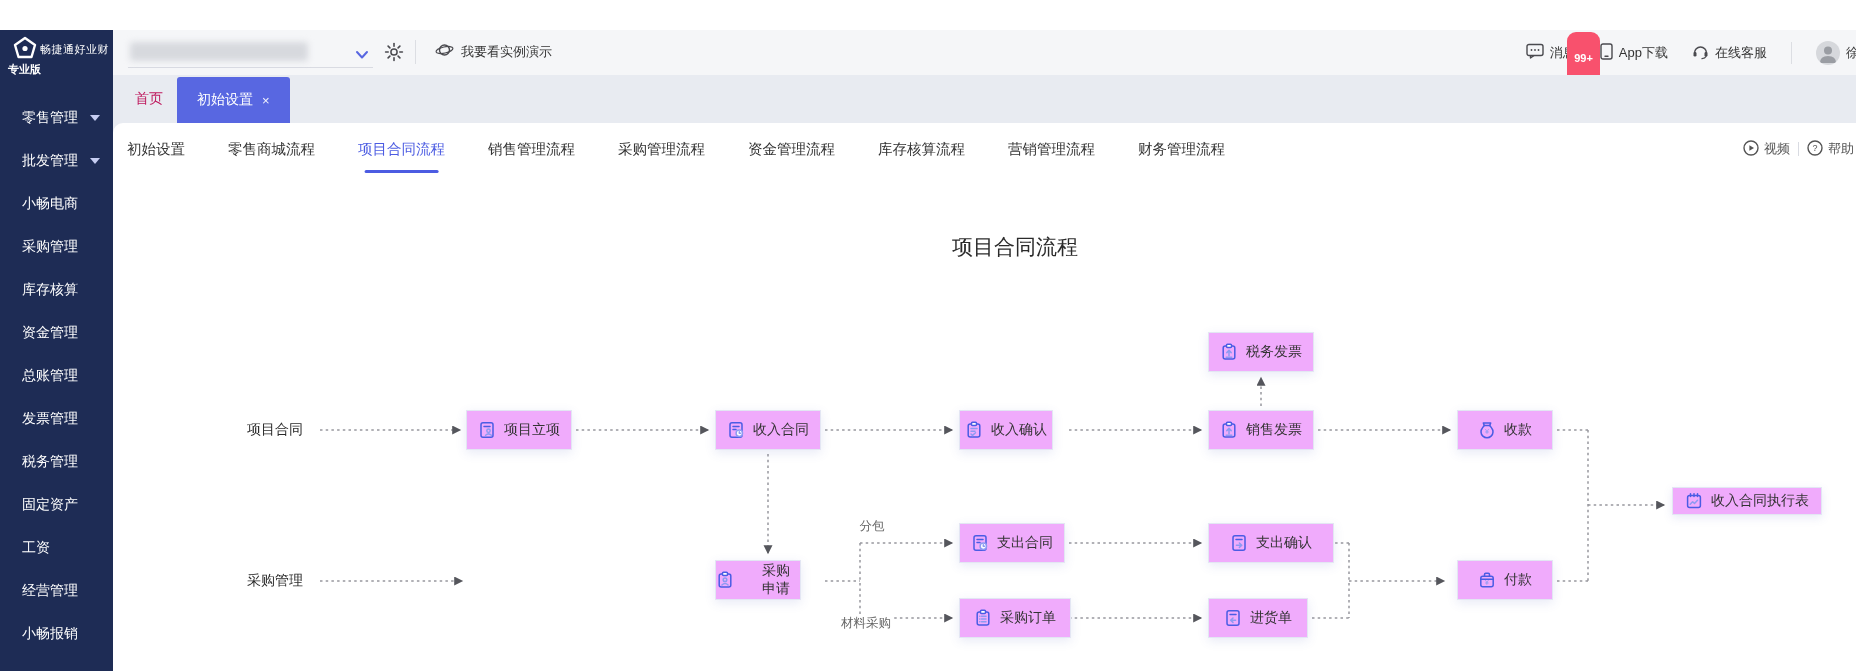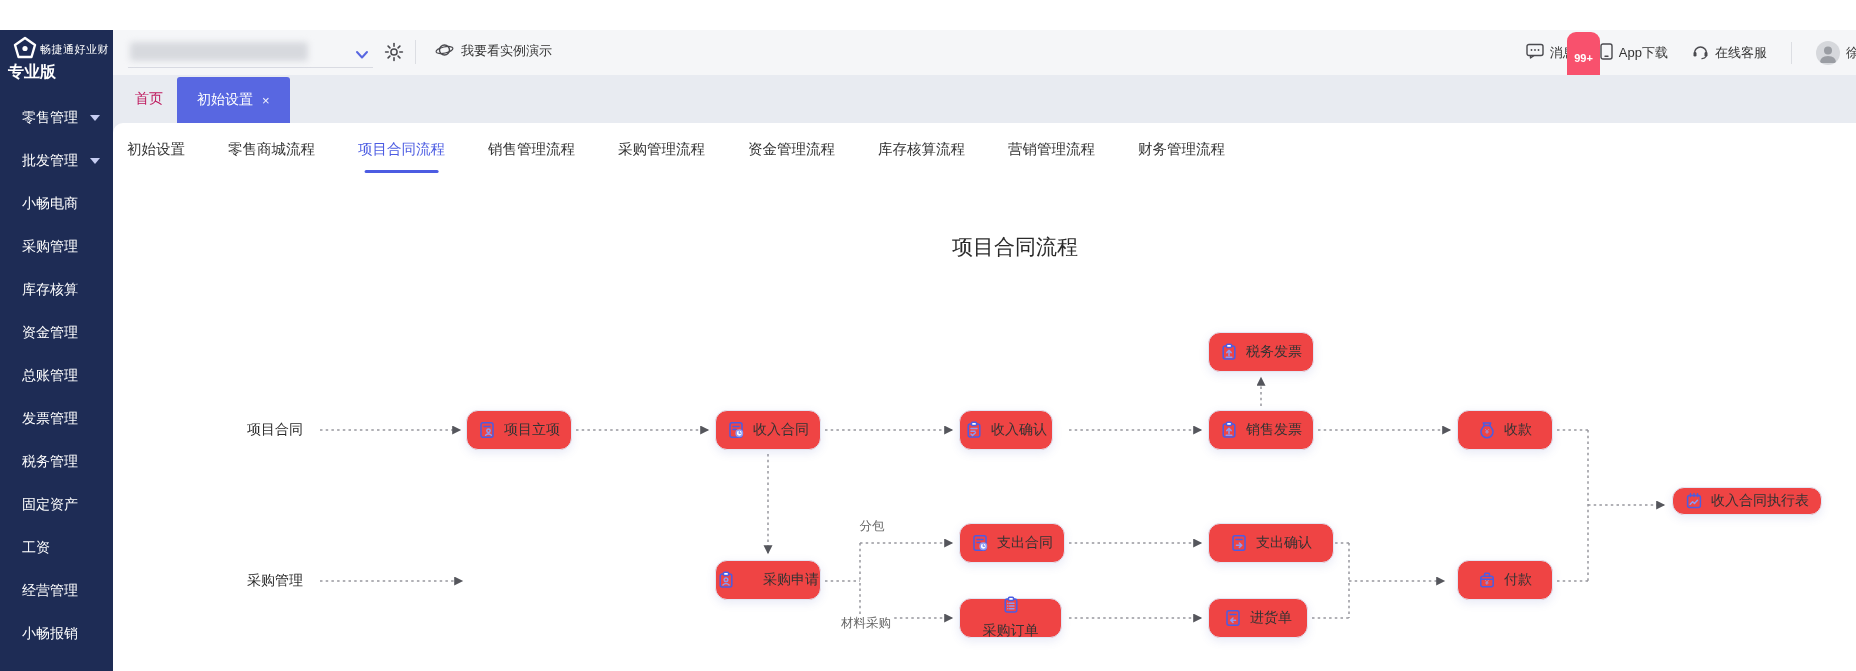--- a/index.html
+++ b/index.html
@@ -7,33 +7,33 @@
   .screen { position:relative; width:1856px; height:671px; overflow:hidden; background:#fff; }
 
   
   .topstrip { position:absolute; left:0; top:0; width:100%; height:30px; background:#ffffff; }
 
   
   .sidebar { position:absolute; left:0; top:30px; width:113px; height:641px; background:#1e2c55; color:#fff; }
   .logo-block { position:relative; height:50px; }
   .logo-mark { position:absolute; left:12px; top:6px; width:26px; height:26px; }
   .brand-name { position:absolute; left:40px; top:12px; font-size:11px; color:#fff; white-space:nowrap; letter-spacing:0.5px; }
-  .edition { position:absolute; left:8px; top:32px; font-size:16px; color:#fff; font-weight:bold; }
+  .edition { position:absolute; left:8px; top:32px; font-size:11px; color:#fff; font-weight:bold; }
   .side-menu { position:absolute; left:0; top:66px; width:113px; }
   .side-item { height:43px; display:flex; align-items:center; padding-left:22px; font-size:14px; font-weight:500; color:#ffffff; cursor:pointer; position:relative; }
   .side-item .caret { position:absolute; right:13px; top:50%; margin-top:-3px; width:0; height:0; border-left:5px solid transparent; border-right:5px solid transparent; border-top:6px solid #c6cdf2; }
 
   
   .topbar { position:absolute; left:113px; top:30px; width:1743px; height:45px; background:#f5f6f8; }
   .org-selector { position:absolute; left:15px; top:8px; width:245px; height:30px; border-bottom:1px solid #d9dbe2; cursor:pointer; }
   .org-blur { position:absolute; left:2px; top:4px; width:178px; height:19px; background:#d7d9de; border-radius:3px; filter:blur(3px); }
   .org-caret { position:absolute; right:4px; top:8px; }
   .gear-btn { position:absolute; left:271px; top:12px; width:20px; height:20px; cursor:pointer; }
   .top-divider { position:absolute; left:302px; top:10px; width:1px; height:24px; background:#dcdee3; }
-  .demo-link { position:absolute; left:322px; top:12px; display:flex; align-items:flex-start; gap:7px; font-size:13px; color:#333; cursor:pointer; }
+  .demo-link { position:absolute; left:322px; top:12px; display:flex; align-items:center; gap:7px; font-size:13px; color:#333; cursor:pointer; }
   .top-right { position:absolute; right:-16px; top:0; height:45px; display:flex; align-items:center; gap:24px; }
   .tr-item { display:flex; align-items:center; gap:6px; font-size:13px; color:#333; cursor:pointer; position:relative; }
   .badge { position:absolute; top:-11px; right:-24px; background:#f8516d; color:#fff; font-size:11px; font-weight:bold; line-height:1; padding:21px 7px; border-radius:9px; }
   .tr-sep { width:1px; height:22px; background:#dcdee3; }
   .avatar { width:24px; height:24px; border-radius:50%; background:#d6d8dc; overflow:hidden; position:relative; flex:none; }
   .username { font-size:13px; color:#333; white-space:nowrap; }
 
   
   .wintab-strip { position:absolute; left:113px; top:75px; width:1743px; height:48px; background:#e8ebf1; }
   .wintab-home { position:absolute; left:14px; top:0; height:48px; display:flex; align-items:center; font-size:14px; color:#be185d; cursor:pointer; padding:0 8px; }
@@ -49,21 +49,21 @@
   .flowtab { font-size:14.5px; color:#333; cursor:pointer; position:relative; height:52px; display:flex; align-items:center; }
   .flowtab.active { color:#4c5ce2; }
   .flowtab.active::after { content:""; position:absolute; left:50%; transform:translateX(-50%); bottom:2px; width:86%; height:3px; border-radius:2px; background:#4c5ce2; }
   .tab-actions { position:absolute; right:2px; top:0; height:52px; display:flex; align-items:center; gap:8px; font-size:13px; color:#555; }
   .tab-action { display:flex; align-items:center; gap:5px; cursor:pointer; white-space:nowrap; }
   .tab-action-sep { width:1px; height:14px; background:#d9dbe2; }
 
   
   .diagram-title { position:absolute; left:802px; top:110px; width:200px; text-align:center; font-size:21px; color:#2b2b2b; font-weight:500; }
   .edges-svg { position:absolute; left:0; top:0; pointer-events:none; }
-  .flow-node { position:absolute; height:40px; background:#ef4444; border:1px solid #e3e6f3; border-radius:12px; box-shadow:0 3px 10px rgba(76,92,184,.13); display:flex; align-items:center; justify-content:center; gap:8px; font-size:14px; color:#333; cursor:pointer; }
+  .flow-node { position:absolute; height:40px; background:#f0abfc; border:1px solid #e3e6f3; border-radius:0; box-shadow:0 3px 10px rgba(76,92,184,.13); display:flex; align-items:center; justify-content:center; gap:8px; font-size:14px; color:#333; cursor:pointer; }
   .flow-node .nicon { width:18px; height:18px; flex:none; display:flex; }
   .row-label { position:absolute; transform:translateY(-50%); font-size:14px; color:#2b2b2b; font-weight:500; white-space:nowrap; }
   .edge-label { position:absolute; transform:translate(-50%,-50%); font-size:12.5px; color:#666; white-space:nowrap; background:#fff; padding:0 3px; }
 </style>
 </head>
 <body>
 
 <div class="screen">
   <div class="topstrip"></div>
 
@@ -221,20 +221,41 @@
           <span class="flowtab">初始设置</span>
           <span class="flowtab">零售商城流程</span>
           <span class="flowtab active">项目合同流程</span>
           <span class="flowtab">销售管理流程</span>
           <span class="flowtab">采购管理流程</span>
           <span class="flowtab">资金管理流程</span>
           <span class="flowtab">库存核算流程</span>
           <span class="flowtab">营销管理流程</span>
           <span class="flowtab">财务管理流程</span>
         </div>
+      <div class="tab-actions">
+        <span class="tab-action">
+          <span>
+            <svg width="16" height="16" viewBox="0 0 16 16">
+                <circle cx="8" cy="8" r="7" fill="none" stroke="#555" stroke-width="1.4"></circle>
+                <path d="M6.4 5.2 L11 8 L6.4 10.8 Z" fill="#555"></path>
+              </svg>
+          </span>
+          <span>视频</span>
+        </span>
+        <span class="tab-action-sep"></span>
+        <span class="tab-action">
+          <span>
+            <svg width="16" height="16" viewBox="0 0 16 16">
+                <circle cx="8" cy="8" r="7" fill="none" stroke="#555" stroke-width="1.4"></circle>
+                <text x="8" y="11.3" text-anchor="middle" font-size="9" fill="#555" font-family="Liberation Sans, sans-serif">?</text>
+              </svg>
+          </span>
+          <span>帮助</span>
+        </span>
+      </div>
 
       <div class="diagram-title">项目合同流程</div>
       <svg class="edges-svg" id="edges-svg" width="1743" height="548">
         <defs>
           <marker id="arr" markerWidth="7" markerHeight="7" refX="5.2" refY="3" orient="auto">
             <path d="M0,0 L6,3 L0,6 Z" fill="#55565c"></path>
           </marker>
         </defs>
         <g id="edge-paths">
             <path d="M207,307 L347,307" stroke="#98989e" stroke-width="1.5" fill="none" stroke-dasharray="2.5 3.2" marker-end="url(#arr)"></path>
@@ -318,21 +339,21 @@
           <div class="flow-node" style="left: 1344px; top: 287px; width: 96px;">
             <span class="nicon">
               <svg width="18" height="18" viewBox="0 0 18 18" fill="none" stroke="#4a5ce4" stroke-width="1.5" stroke-linecap="round" stroke-linejoin="round">
                 <path d="M6.3 4.5 h5.4 l1.9 2.4 a6 6 0 1 1 -9.2 0 Z"></path>
                 <path d="M6.3 4.5 L5.3 2 h7.4 l-1 2.5"></path>
                 <text x="9" y="12.6" text-anchor="middle" font-size="7.2" fill="#8d9af2" stroke="none" font-family="Liberation Sans,sans-serif">¥</text>
               </svg>
             </span>
             <span>收款</span>
           </div>
-          <div class="flow-node" style="left: 602px; top: 437px; width: 106px; gap: 28px;">
+          <div class="flow-node" style="left: 602px; top: 437px; width: 86px; gap: 28px;">
             <span class="nicon">
               <svg width="18" height="18" viewBox="0 0 18 18" fill="none" stroke="#4a5ce4" stroke-width="1.5" stroke-linecap="round" stroke-linejoin="round">
                 <rect x="3.2" y="3" width="11.6" height="13" rx="2"></rect>
                 <rect x="6.5" y="1.2" width="5" height="3.4" rx="1" fill="#fff"></rect>
                 <circle cx="9" cy="8.7" r="1.8" stroke="#8d9af2"></circle>
                 <path d="M5.9 14 q3.1 -3 6.2 0" stroke="#8d9af2"></path>
               </svg>
             </span>
             <span>采购申请</span>
           </div>
@@ -351,21 +372,21 @@
           <div class="flow-node" style="left: 1095px; top: 400px; width: 126px;">
             <span class="nicon">
               <svg width="18" height="18" viewBox="0 0 18 18" fill="none" stroke="#4a5ce4" stroke-width="1.5" stroke-linecap="round" stroke-linejoin="round">
                 <rect x="3" y="1.8" width="12" height="14.4" rx="2"></rect>
                 <line x1="6" y1="5.5" x2="12" y2="5.5"></line>
                 <path d="M6.4 11.2 h5 M9.4 9 l2.4 2.2 l-2.4 2.2" stroke="#8d9af2"></path>
               </svg>
             </span>
             <span>支出确认</span>
           </div>
-          <div class="flow-node" style="left: 846px; top: 475px; width: 103px; flex-direction: column;">
+          <div class="flow-node" style="left: 846px; top: 475px; width: 112px;">
             <span class="nicon">
               <svg width="18" height="18" viewBox="0 0 18 18" fill="none" stroke="#4a5ce4" stroke-width="1.5" stroke-linecap="round" stroke-linejoin="round">
                 <rect x="3.2" y="3" width="11.6" height="13" rx="2"></rect>
                 <rect x="6.5" y="1.2" width="5" height="3.4" rx="1" fill="#fff"></rect>
                 <line x1="7.5" y1="7.3" x2="12" y2="7.3" stroke="#8d9af2"></line>
                 <line x1="7.5" y1="10" x2="12" y2="10" stroke="#8d9af2"></line>
                 <line x1="7.5" y1="12.7" x2="12" y2="12.7" stroke="#8d9af2"></line>
                 <line x1="5.7" y1="7.3" x2="5.9" y2="7.3" stroke="#8d9af2"></line>
                 <line x1="5.7" y1="10" x2="5.9" y2="10" stroke="#8d9af2"></line>
                 <line x1="5.7" y1="12.7" x2="5.9" y2="12.7" stroke="#8d9af2"></line>

